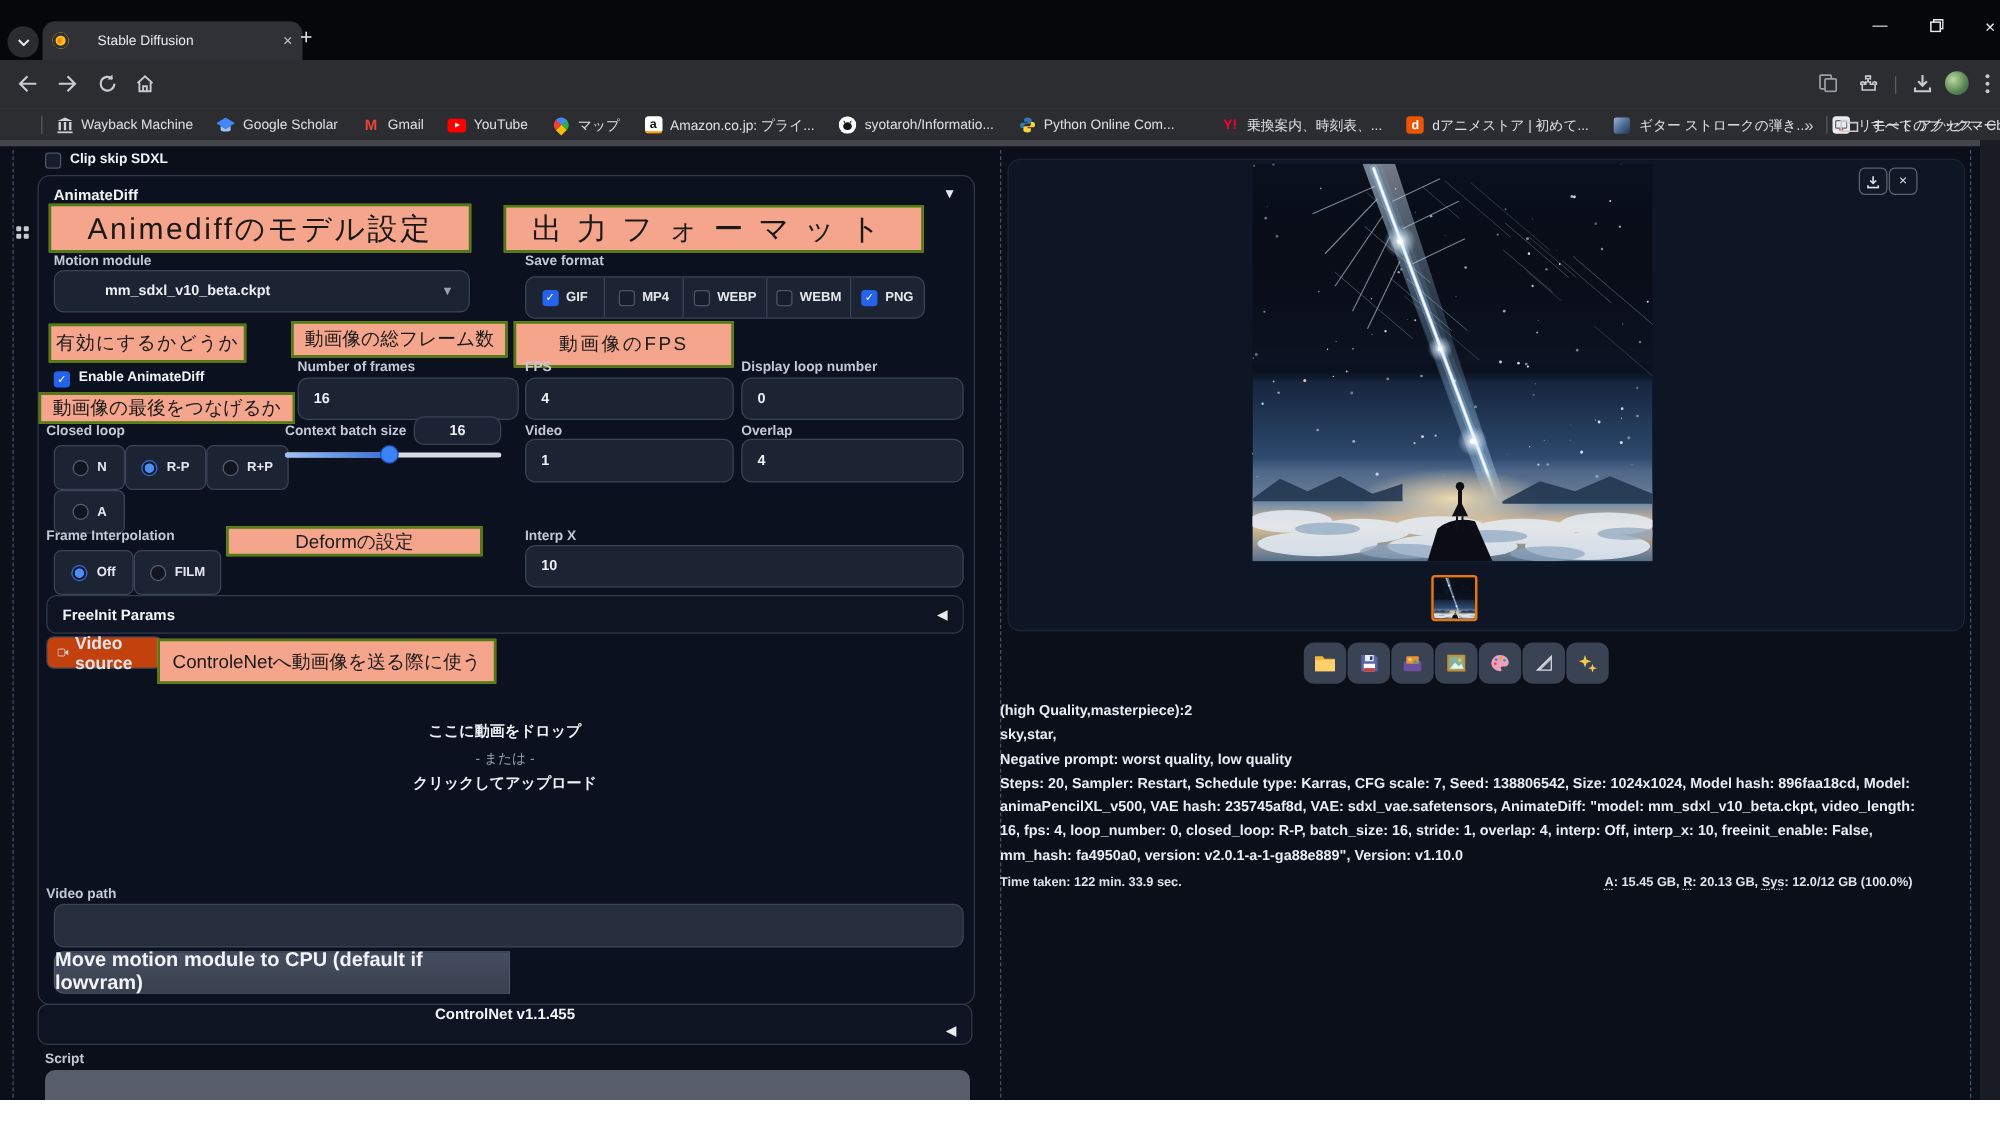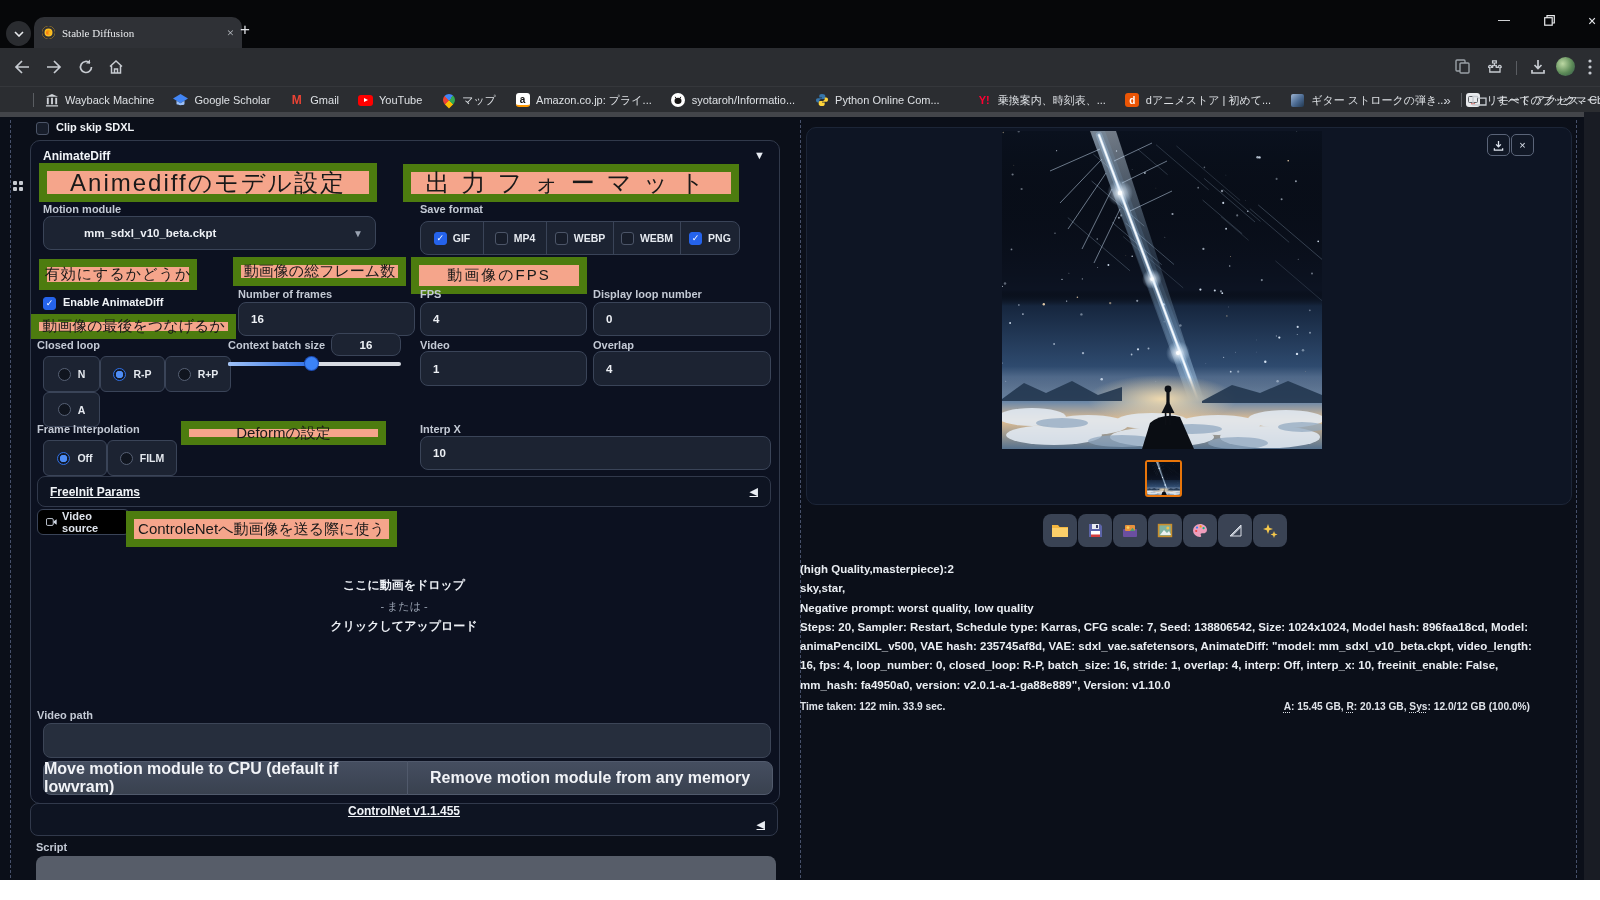--- a/index.html
+++ b/index.html
@@ -4,21 +4,21 @@
 <style>
   html,body{margin:0;padding:0;background:#fff;}
   body{font-family:"Liberation Sans","DejaVu Sans",sans-serif;}
   .stage{position:relative;width:1600px;height:900px;background:#0b0f19;overflow:hidden;}
   .abs{position:absolute;}
   svg{display:block;}
 
   
   .titlebar{position:absolute;left:0;top:0;width:1600px;height:48px;background:#060709;}
   .tabsearch{position:absolute;left:6px;top:21px;width:25px;height:25px;border-radius:50%;background:#2a2c30;display:flex;align-items:center;justify-content:center;}
-  .tab{position:absolute;left:34px;top:17px;width:192px;height:31px;background:#2f3136;border-radius:10px 10px 0 0;display:flex;align-items:center;padding:0 8px;gap:7px;font-family:Liberation Serif, serif;}
+  .tab{position:absolute;left:34px;top:17px;width:192px;height:31px;background:#2f3136;border-radius:10px 10px 0 0;display:flex;align-items:center;padding:0 8px;gap:23px;}
   .tab-title{font-size:11px;color:#e8eaed;flex:1;white-space:nowrap;overflow:hidden;}
   .tab-close{color:#bdc1c6;font-size:13px;line-height:1;}
   .favicon-gradio{width:13px;height:13px;border-radius:50%;background:conic-gradient(#f59e0b,#fbbf24,#f97316,#f59e0b);box-shadow:inset 0 0 0 2.5px #2f3136, inset 0 0 0 4px #fbbf24;}
   .newtab{position:absolute;left:240px;top:20px;color:#dfe1e5;font-size:17px;font-weight:400;}
   .winctl{position:absolute;top:13px;color:#e8eaed;font-size:12px;}
   .toolbar{position:absolute;left:0;top:48px;width:1600px;height:38px;background:#2b2d31;}
   .navic{position:absolute;top:56px;}
   .pill{position:absolute;left:134px;top:55px;width:1296px;height:25px;border-radius:13px;background:#1c1d21;display:flex;align-items:center;padding:0 12px;gap:8px;}
   .pill .host{font-size:11.5px;font-weight:700;color:#e8eaed;}
   .pill .port{font-size:11.5px;color:#9aa0a6;}
@@ -37,40 +37,40 @@
   .pagetop{position:absolute;left:0;top:112px;width:1600px;height:5px;background:#43454a;}
   .dashL{position:absolute;left:10px;top:120px;height:758px;border-left:1px dashed #46506a;}
   .dashR1{position:absolute;left:800px;top:120px;height:758px;border-left:1px dashed #46506a;}
   .dashR2{position:absolute;left:1576px;top:120px;height:758px;border-left:1px dashed #46506a;}
   .whitestrip{position:absolute;left:0;top:880px;width:1600px;height:20px;background:#ffffff;}
   .scrolltrack{position:absolute;left:1584px;top:112px;width:16px;height:768px;background:#191c24;}
 
   .lbl{font-size:11px;color:#c3c9d4;font-weight:600;white-space:nowrap;}
   .boldw{color:#f1f4f8;font-weight:700;}
   .panel{position:absolute;left:30px;top:140px;width:748px;height:662px;border:1px solid #31394b;border-radius:10px;background:#0c1120;}
-  .accbar{border:1px solid #31394b;border-radius:8px;background:#0e1422;display:flex;align-items:center;padding:0 12px;font-size:12px;font-weight:700;color:#f1f4f8;text-decoration:underline;}
+  .accbar{border:1px solid #31394b;border-radius:8px;background:#0e1422;display:flex;align-items:center;padding:0 12px;font-size:12px;font-weight:700;color:#f1f4f8;}
   .accarrow{margin-left:auto;color:#e8ecf2;font-size:11px;}
   .inputbox{background:#1c2332;border:1px solid #3a4458;border-radius:8px;display:flex;align-items:center;padding:0 12px;font-size:11.5px;font-weight:700;color:#edf0f5;}
   .dd{justify-content:flex-start;gap:8px;padding-left:40px;}
   .dd .caret{margin-left:auto;color:#9aa3b2;font-size:10px;}
-  .ann{background:#f5a58b;border:8px solid #4d7c0f;color:#191919;display:flex;align-items:center;justify-content:center;box-sizing:border-box;white-space:nowrap;}
+  .ann{background:#f5a58b;border:2px solid #4d7c0f;color:#191919;display:flex;align-items:center;justify-content:center;box-sizing:border-box;white-space:nowrap;}
   .chk{width:13px;height:13px;box-sizing:border-box;border:1px solid #4c5568;border-radius:3px;background:#171d2a;display:flex;align-items:center;justify-content:center;flex:none;}
   .chk.on{background:#2563eb;border-color:#2563eb;}
   .chk.on::after{content:"✓";color:#fff;font-size:9px;font-weight:700;line-height:1;}
   .seg{position:absolute;display:flex;background:#1c2332;border:1px solid #3a4458;border-radius:8px;overflow:hidden;}
   .segc{display:flex;align-items:center;justify-content:center;gap:6px;font-size:10.5px;font-weight:700;color:#e5e9ef;border-right:1px solid #3a4458;}
   .segc:last-child{border-right:none;}
   .optbox{position:absolute;display:flex;align-items:center;justify-content:center;gap:7px;background:#1c2332;border:1px solid #3a4458;border-radius:6px;font-size:10.5px;font-weight:700;color:#e5e9ef;}
   .rd{width:13px;height:13px;border-radius:50%;border:1.5px solid #566074;background:#10151f;box-sizing:border-box;flex:none;}
   .rd.on{border-color:#2f6fe4;background:radial-gradient(circle,#4f8df5 0 3.5px,#131a28 4px);}
   .slidertrack{position:absolute;height:4px;border-radius:2px;background:#d7dbe2;}
   .sliderfill{position:absolute;left:0;top:0;height:4px;border-radius:2px;background:linear-gradient(90deg,#9ec1f7,#2f6fe4);}
   .sliderhandle{position:absolute;top:-5px;width:13px;height:13px;border-radius:50%;background:#3b82f6;box-shadow:0 0 0 1px #1e4fb8;}
   .graybtn{background:linear-gradient(180deg,#454e60,#39414f);border:1px solid #515a6c;border-radius:8px;display:flex;align-items:center;justify-content:center;font-size:16px;font-weight:700;color:#f1f3f7;}
-  .vtab{position:absolute;background:#000000;border:1px solid #3a4458;border-radius:6px;display:flex;align-items:center;gap:5px;padding:0 8px;font-size:11px;font-weight:700;color:#dfe4ec;box-sizing:border-box;}
+  .vtab{position:absolute;background:#c2410c;border:1px solid #3a4458;border-radius:6px;display:flex;align-items:center;gap:5px;padding:0 8px;font-size:14px;font-weight:700;color:#dfe4ec;box-sizing:border-box;}
   .dropt1{font-size:12px;font-weight:700;color:#eef1f6;text-align:center;}
   .dropt2{font-size:11px;color:#9aa3b2;text-align:center;}
   .scriptdd{position:absolute;left:36px;top:856px;width:740px;height:24px;background:#575d69;border-radius:8px 8px 0 0;}
 
   
   .gpanel{position:absolute;left:806px;top:127px;width:764px;height:376px;background:#0e1524;border:1px solid #1c2537;border-radius:10px;}
   .genimg{position:absolute;left:1002px;top:131px;width:320px;height:318px;}
   .genimg svg{width:100%;height:100%;}
   .cornbtn{position:absolute;width:21px;height:20px;border:1px solid #5a6478;border-radius:5px;display:flex;align-items:center;justify-content:center;color:#dfe5ee;background:rgba(20,26,40,.6);font-size:11px;}
   .thumb{position:absolute;left:1145px;top:460px;width:37px;height:37px;border:2px solid #e8750a;border-radius:3px;box-sizing:border-box;overflow:hidden;background:#0e1524;}
@@ -407,21 +407,20 @@
       <div class="dropt2" style="position:absolute;left:0;top:50px;width:100%;">- または -</div>
       <div class="dropt1" style="position:absolute;left:0;top:69px;width:100%;">クリックしてアップロード</div>
     </div>
 
     <div class="abs lbl" style="left:6px;top:568px;">Video path</div>
     <div class="abs inputbox" style="left:12px;top:582px;width:728px;height:35px;box-sizing:border-box;background:#262e3d;border-color:#3c4557;">
         <span></span>
       </div>
 
     <div class="abs graybtn" style="left:12px;top:620px;width:363px;height:32px;border-radius:8px 0 0 8px;">Move motion module to CPU (default if lowvram)</div>
-    <div class="abs graybtn" style="left:376px;top:620px;width:364px;height:32px;border-radius:0 8px 8px 0;">Remove motion module from any memory</div>
   </div>
 
   <div class="abs accbar" style="left:30px;top:803px;width:748px;height:33px;box-sizing:border-box;flex-direction:column;">
     <span>ControlNet v1.1.455</span>
     <span class="accarrow">◀</span>
   </div>
   <div class="abs lbl" style="left:36px;top:841px;">Script</div>
   <div class="scriptdd"></div>
 
   <div class="gpanel"></div>

